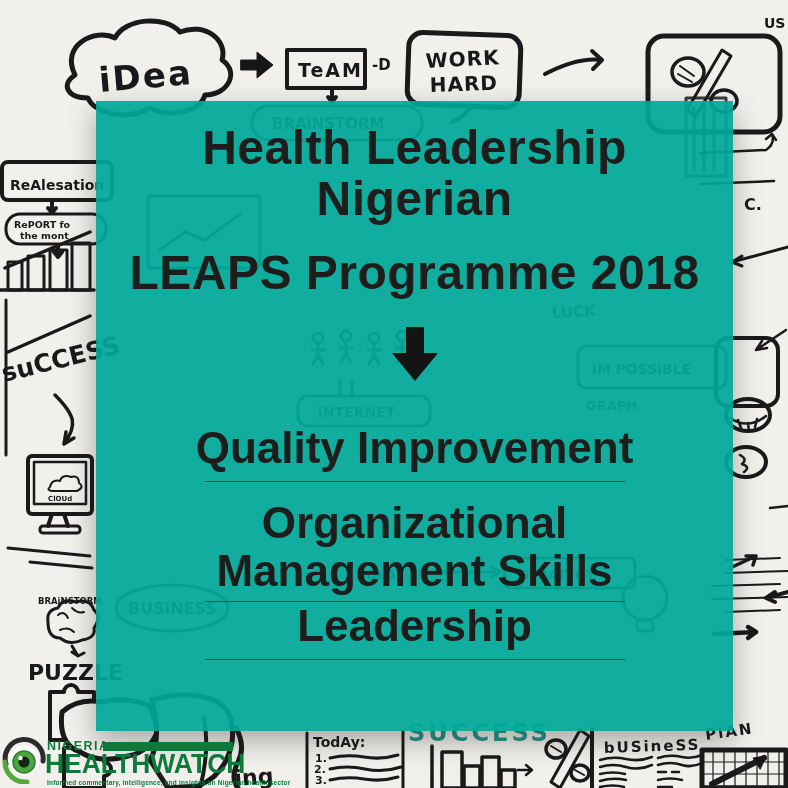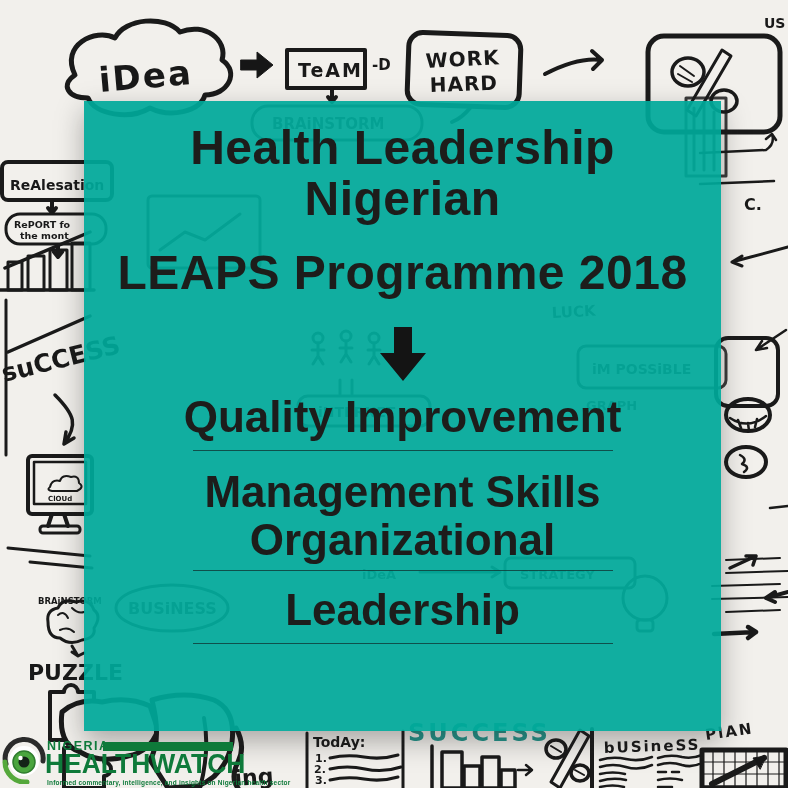--- a/index.html
+++ b/index.html
@@ -1,30 +1,30 @@
 <!DOCTYPE html>
 <html><head>
 <meta charset="utf-8">
 <style>
   html,body{margin:0;padding:0;background:#d8d6d2;}
   .stage{position:relative;width:788px;height:788px;background:#f2f0ec;overflow:hidden;
          font-family:"Liberation Sans",sans-serif;}
   svg.bg{position:absolute;left:0;top:0;z-index:1;}
   .doodle-label{font-family:"DejaVu Sans",sans-serif;font-weight:bold;}
 
-  .overlay{position:absolute;left:84px;top:101px;width:637px;height:630px;
+  .overlay{position:absolute;left:96px;top:101px;width:637px;height:630px;
            background:rgba(0,169,154,0.93);z-index:5;
            box-shadow:0 10px 26px rgba(30,30,30,0.35);
            display:flex;flex-direction:column;align-items:center;
            padding-top:22px;box-sizing:border-box;color:#1d1d1b;text-align:center;}
   .title{font-size:48px;font-weight:bold;line-height:1.06;letter-spacing:.5px;}
   .programme{margin-top:20px;font-size:48px;font-weight:bold;letter-spacing:.5px;}
   .down-arrow{margin-top:27px;line-height:0;}
   .section-label{font-size:44px;font-weight:bold;line-height:1.09;}
-  .sec1{margin-top:12px}.sec2{margin-top:17px}.sec3{margin-top:15px}
+  .sec1{margin-top:43px}.sec2{margin-top:17px}.sec3{}
   .rule{width:420px;height:0;border-top:1.5px solid rgba(15,45,42,.72);}
   .r1{margin-top:9px}.r2{margin-top:6px}.r3{margin-top:9px}
 
   .logo{position:absolute;left:0;top:730px;width:252px;height:58px;z-index:10;}
   .logo .eye{position:absolute;left:2px;top:6px;}
   .logo .country{position:absolute;left:47px;top:9px;font-size:12.5px;font-weight:bold;
                  letter-spacing:1.5px;color:#0e7a3a;}
   .logo .bar{position:absolute;left:103px;top:12px;width:130px;height:9px;background:#0e7a3a;}
   .logo .name{position:absolute;left:45px;top:19px;font-size:27px;font-weight:bold;
               letter-spacing:0px;color:#0e7a3a;transform:scaleX(.98);transform-origin:left;}
@@ -218,22 +218,22 @@
     <div class="down-arrow">
       <svg width="46" height="54" viewBox="0 0 46 54">
         <path d="M14,0 h18 v26 h14 L23,54 L0,26 h14 z" fill="#141414"></path>
       </svg>
     </div>
     <div class="section-label sec1">
       <div>Quality Improvement</div>
     </div>
     <div class="rule r1"></div>
     <div class="section-label sec2">
+      <div>Organizational</div>
       <div>Management Skills</div>
-      <div>Organizational</div>
     </div>
     <div class="rule r2"></div>
     <div class="section-label sec3">
       <div>Leadership</div>
     </div>
     <div class="rule r3"></div>
   </div>
 
   <div class="logo">
     <svg class="eye" width="44" height="48" viewBox="0 0 44 48">

